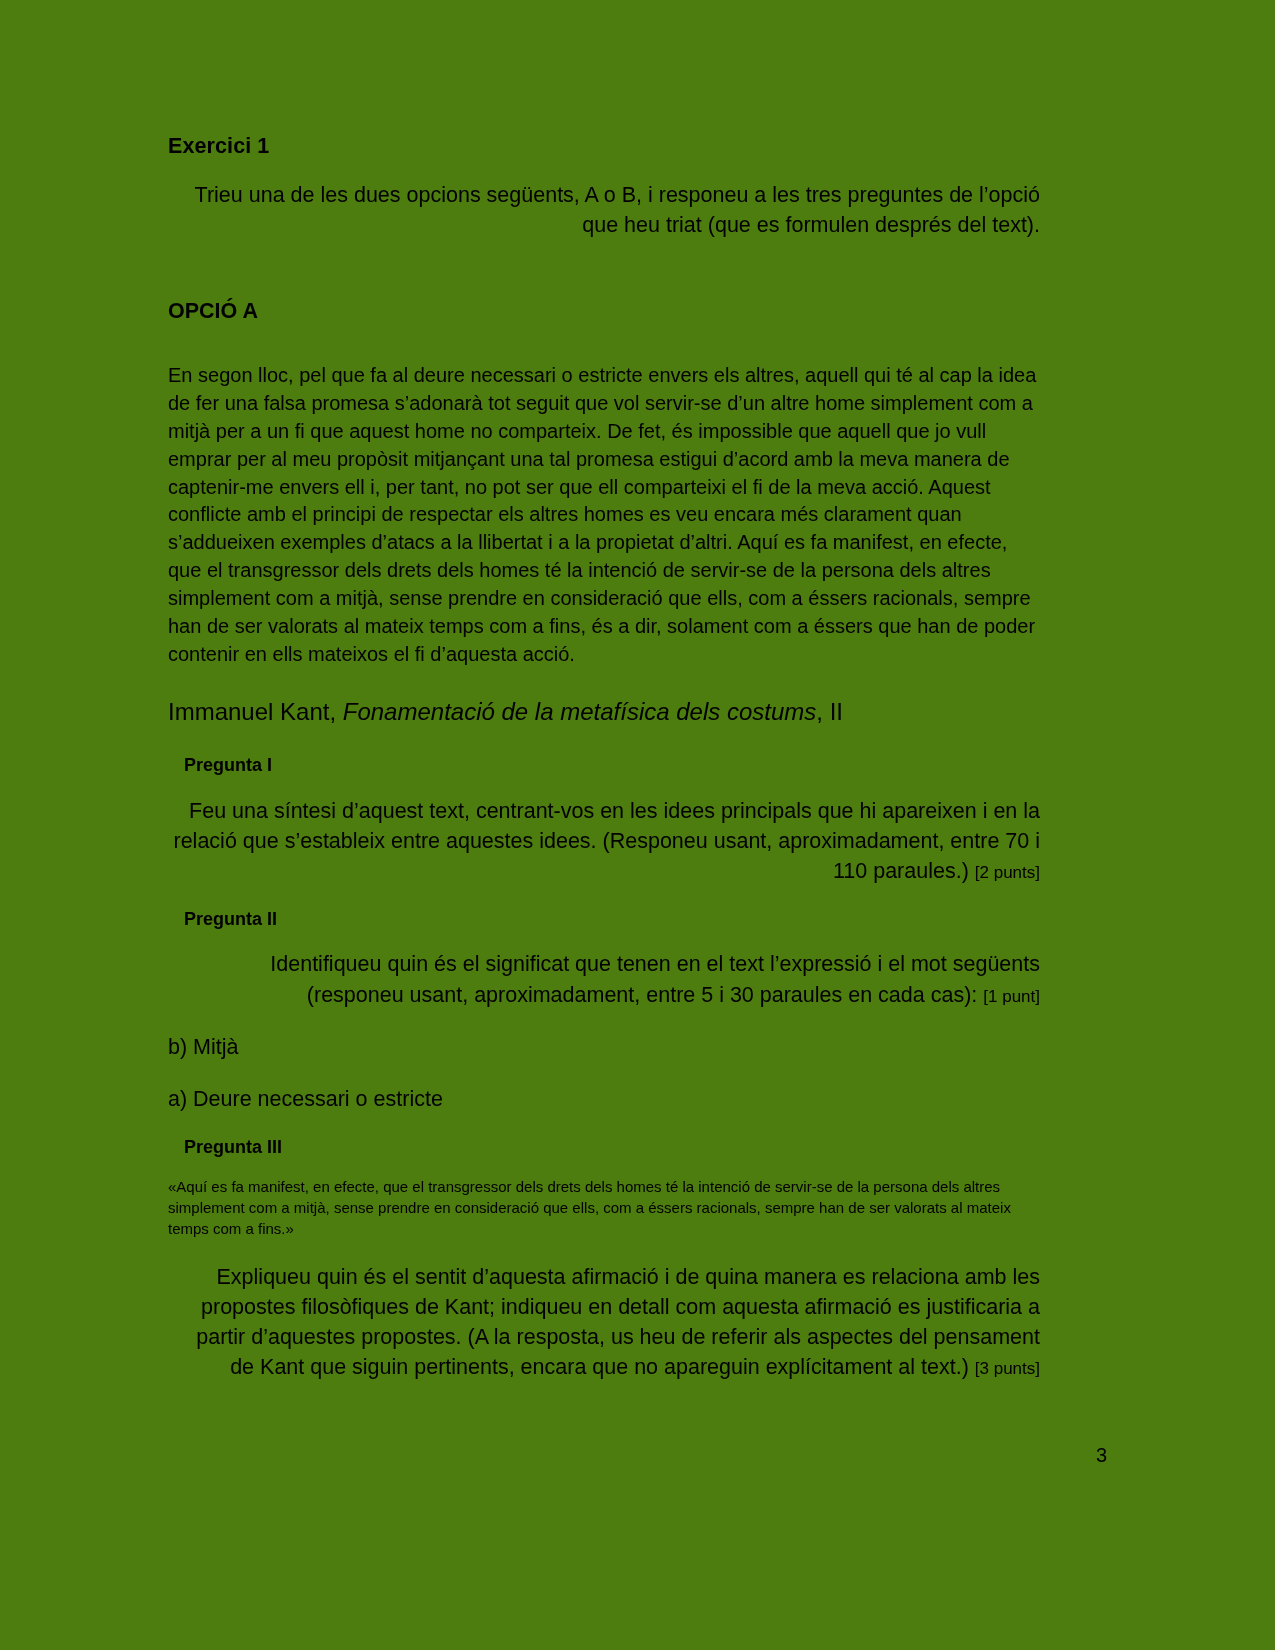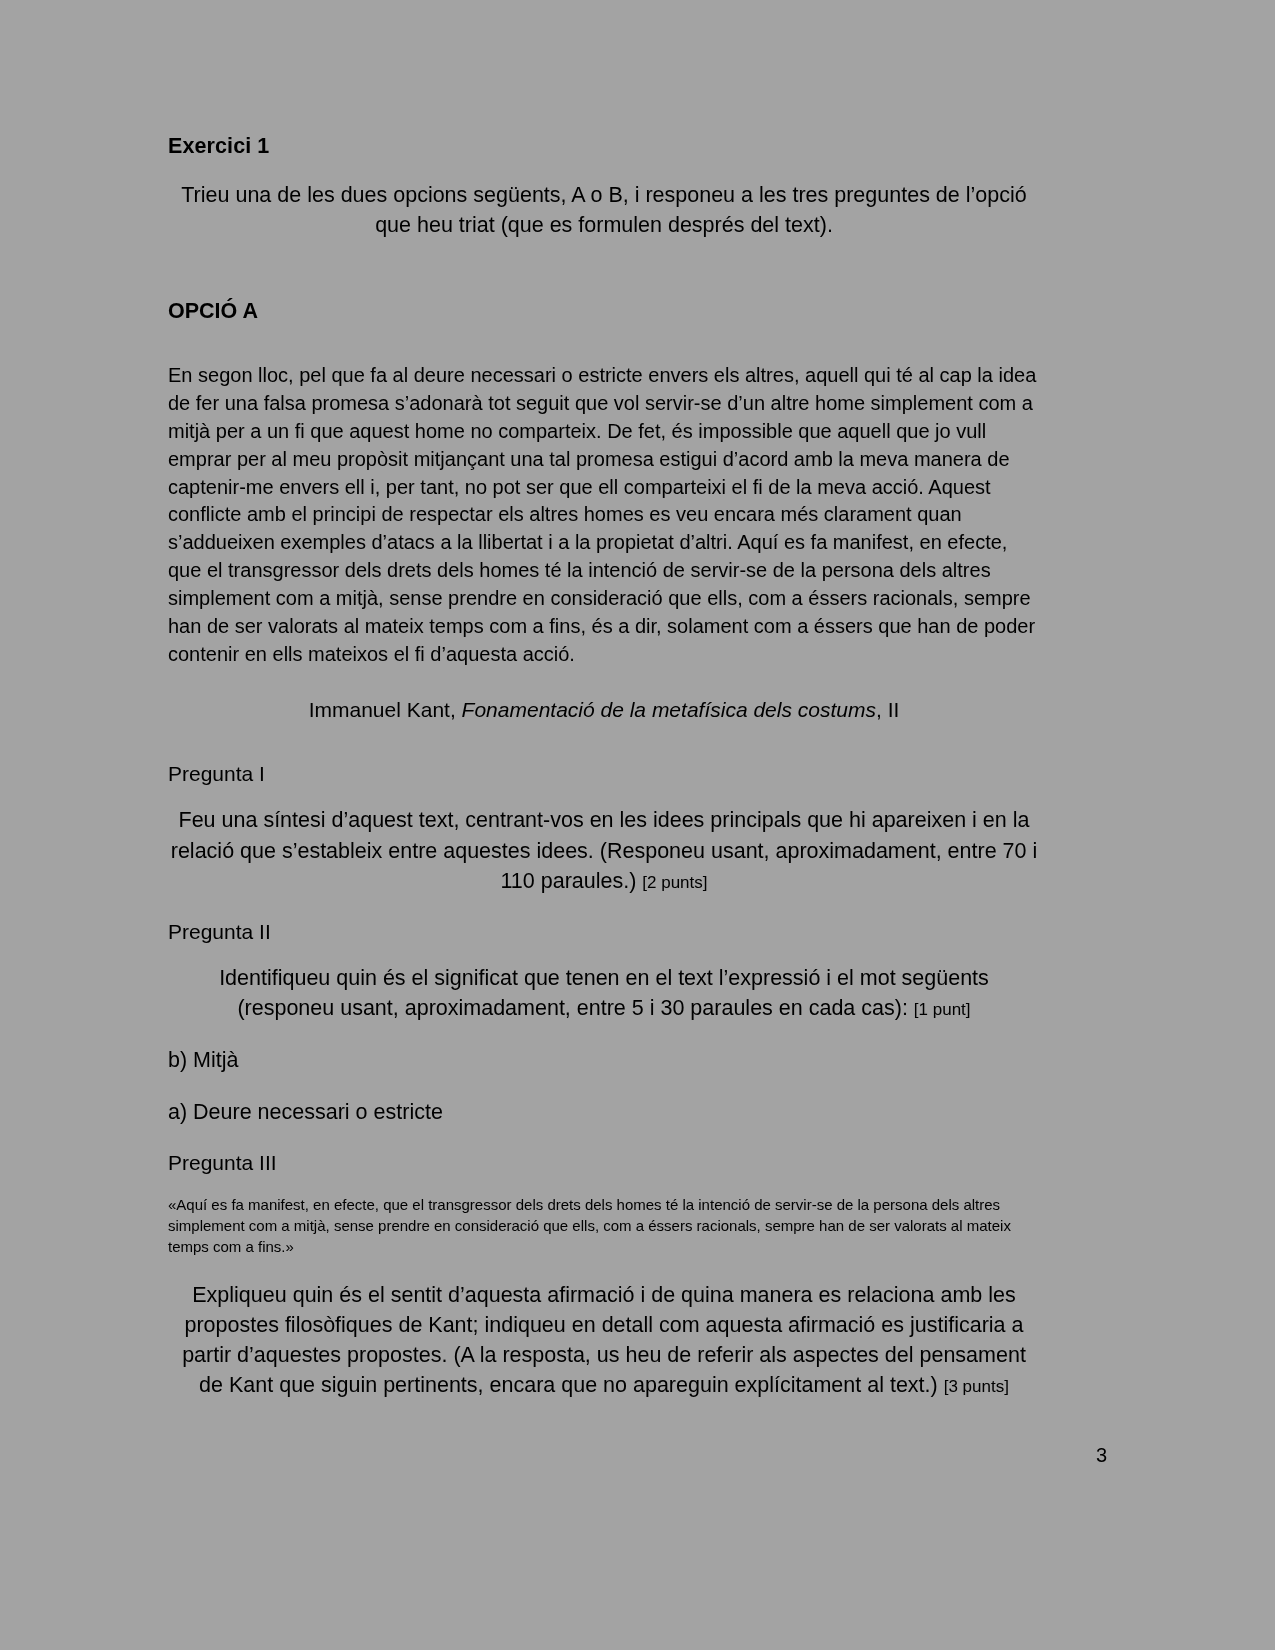--- a/index.html
+++ b/index.html
@@ -8,21 +8,21 @@
     background: #ffffff;
   }
   body {
     font-family: "Liberation Sans", sans-serif;
     color: #000000;
   }
   .page {
     position: relative;
     width: 1275px;
     height: 1650px;
-    background: #a3a3a3;
+    background: #4d7c0f;
     margin: 0 auto;
     overflow: hidden;
     box-sizing: border-box;
   }
   .content {
     position: absolute;
     left: 168px;
     top: 133px;
     width: 872px;
   }
@@ -35,47 +35,47 @@
   }
   .small-note {
     font-size: 17px;
     line-height: 1.3;
     margin: 0 0 24px 0;
   }
   .para {
     font-size: 21.5px;
     line-height: 1.40;
     margin: 0 0 22px 0;
-    text-align: center;
+    text-align: right;
   }
   .opcio-head {
     font-size: 21.5px;
     font-weight: bold;
     line-height: 1.3;
     margin: 58px 0 36px 0;
   }
   .body-block {
     font-size: 20px;
     line-height: 1.395;
     margin: 0 0 10px 0;
   }
   .citation {
-    font-size: 21px;
+    font-size: 24px;
     line-height: 1.4;
-    text-align: center;
-    margin: 26px 0 36px 0;
+    text-align: left;
+    margin: 26px 0 26px 0;
   }
   .citation .work {
     font-style: italic;
   }
   .q-head {
-    font-size: 21px;
-    font-weight: normal;
+    font-size: 18px;
+    font-weight: bold;
     line-height: 1.3;
-    margin: 22px 0 18px 0;
+    margin: 22px 0 18px 16px;
   }
   .q-head.first {
     margin-top: 14px;
   }
   .points {
     font-size: 17px;
   }
   .item {
     font-size: 21.5px;
     line-height: 1.4;

